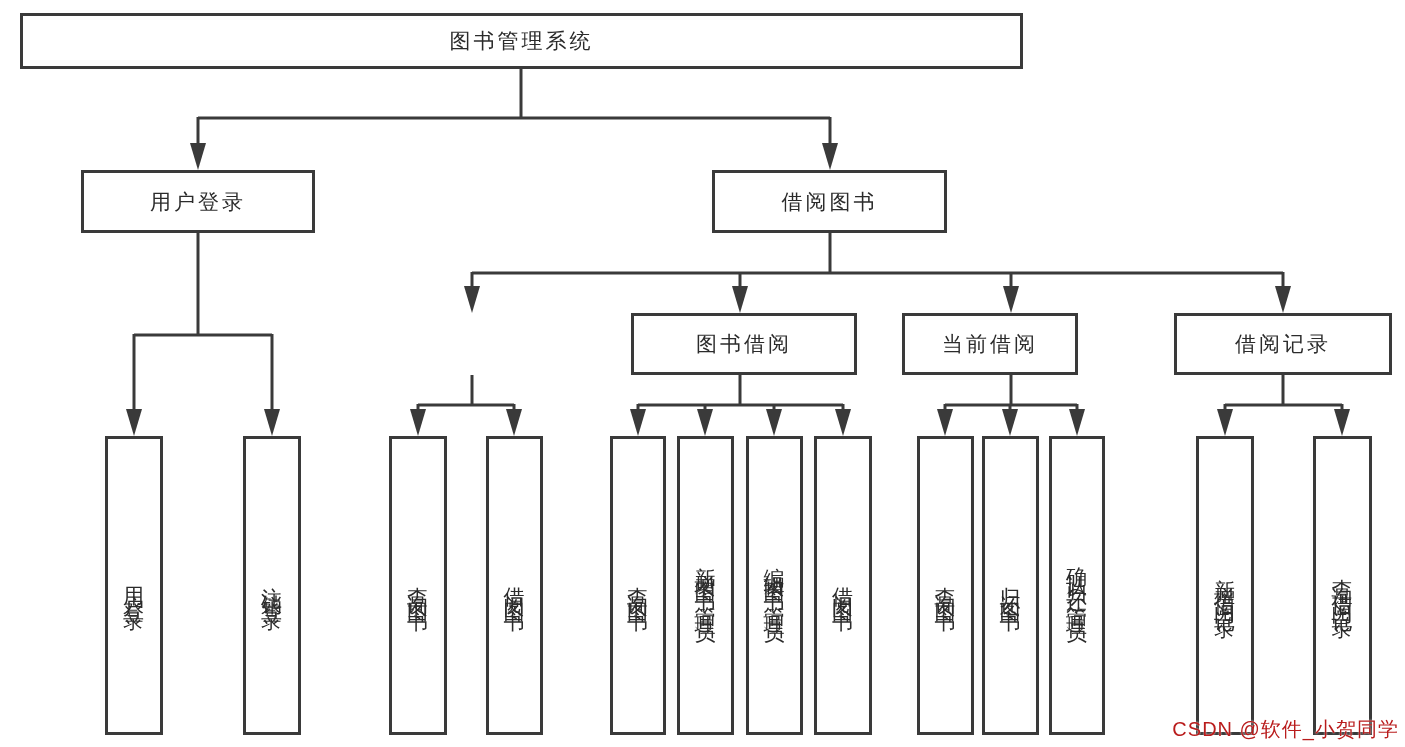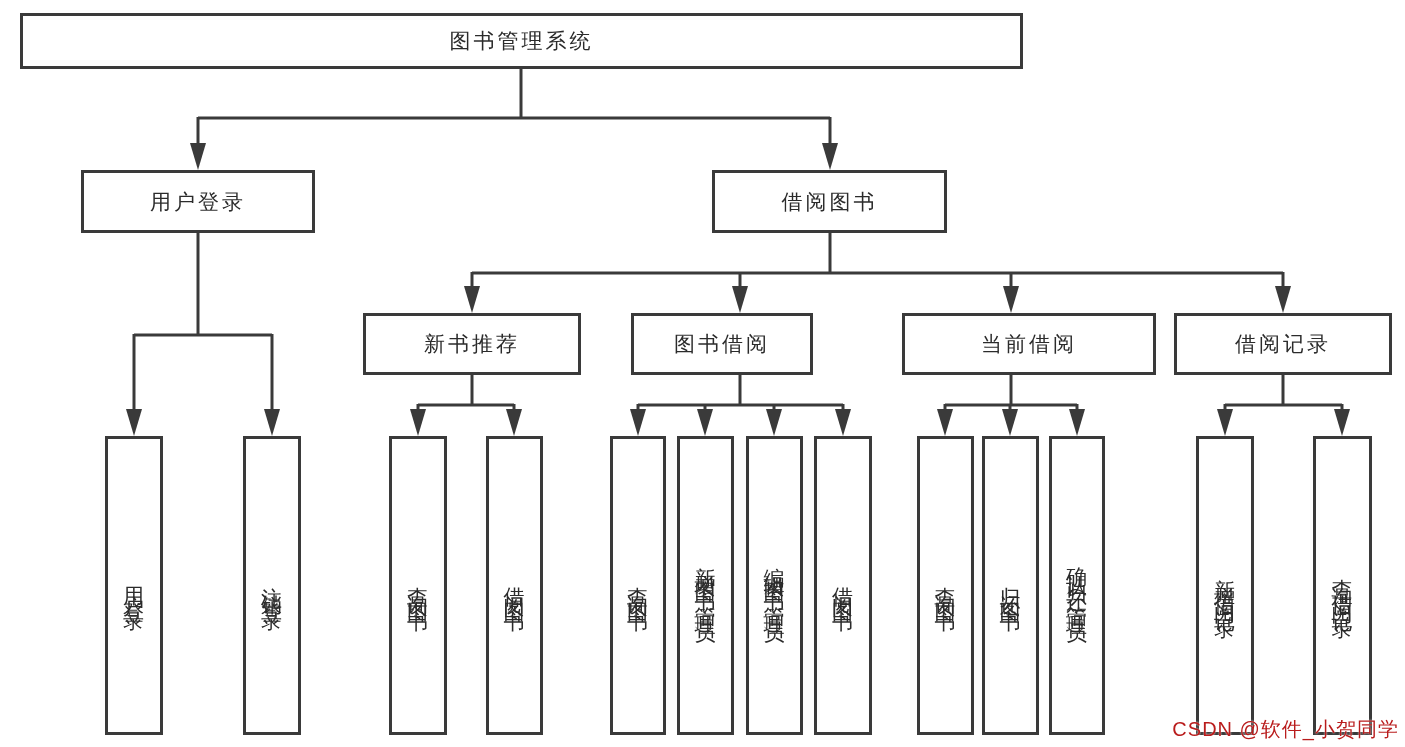--- a/index.html
+++ b/index.html
@@ -17,22 +17,22 @@
   .h-node { font-size:21px; letter-spacing:3px; white-space:nowrap; }
   .v-node {
     writing-mode:vertical-rl; text-orientation:mixed;
     font-size:21px; letter-spacing:8px; line-height:1;
     padding:6px 0;
   }
   .root-node  { left:20px;   top:13px;  width:1003px; height:56px; }
   .n-login    { left:81px;   top:170px; width:234px;  height:63px; }
   .n-bookmgmt { left:712px;  top:170px; width:235px;  height:63px; }
   .n-newbook  { left:363px;  top:313px; width:218px;  height:62px; }
-  .n-borrow   { left:631px;  top:313px; width:182px;  height:62px; }
-  .n-current  { left:902px;  top:313px; width:254px;  height:62px; }
+  .n-borrow   { left:631px;  top:313px; width:226px;  height:62px; }
+  .n-current  { left:902px;  top:313px; width:176px;  height:62px; }
   .n-records  { left:1174px; top:313px; width:218px;  height:62px; }
   .leaf { top:436px; height:299px; }
   .l1  { left:105px;  width:58px; }
   .l2  { left:243px;  width:58px; }
   .l3  { left:389px;  width:58px; }
   .l4  { left:486px;  width:57px; }
   .l5  { left:610px;  width:56px; }
   .l6  { left:677px;  width:57px; }
   .l7  { left:746px;  width:57px; }
   .l8  { left:814px;  width:58px; }
@@ -122,21 +122,20 @@
       <polygon points="1217,409 1233,409 1225,436"></polygon>
       <polygon points="1334,409 1350,409 1342,436"></polygon>
     </g>
   </svg>
 
   <div class="node h-node root-node">图书管理系统</div>
 
   <div class="node h-node n-login">用户登录</div>
   <div class="node h-node n-bookmgmt">借阅图书</div>
 
-  <div class="node h-node n-newbook">新书推荐</div>
   <div class="node h-node n-borrow">图书借阅</div>
   <div class="node h-node n-current">当前借阅</div>
   <div class="node h-node n-records">借阅记录</div>
 
   <div class="node v-node leaf l1">用户登录</div>
   <div class="node v-node leaf l2">注销登录</div>
 
   <div class="node v-node leaf l3">查询图书</div>
   <div class="node v-node leaf l4">借阅图书</div>
 

